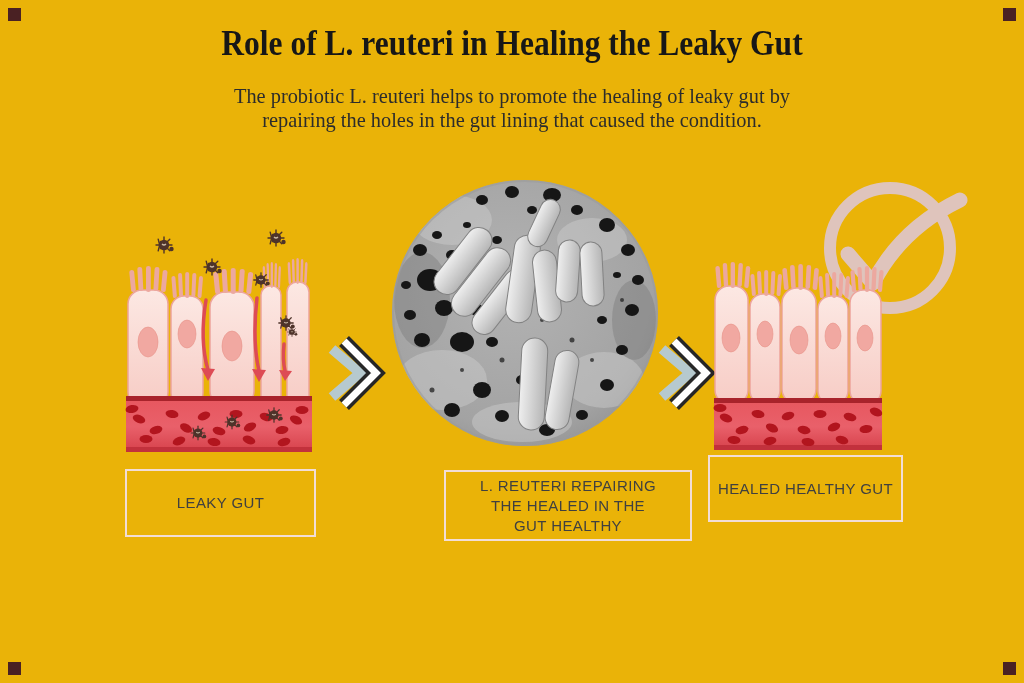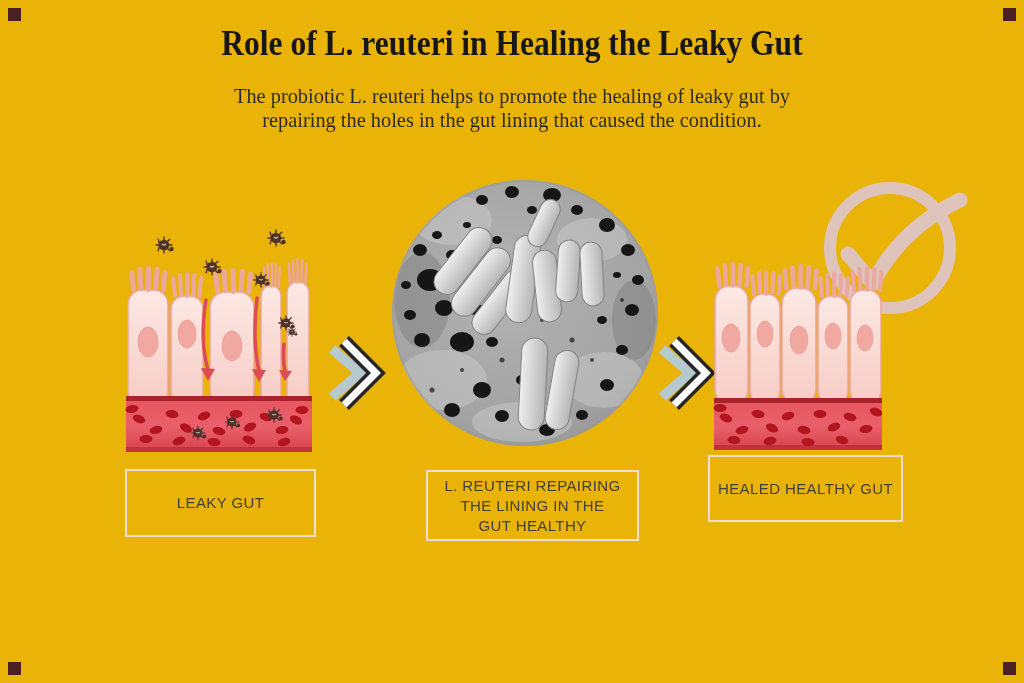--- a/index.html
+++ b/index.html
@@ -18,21 +18,21 @@
   .subtitle span{display:block;}
 
   svg.abs{position:absolute;display:block;}
   .z1{z-index:1}.z2{z-index:2}
 
   .lbl{position:absolute;box-sizing:border-box;border:2px solid #f2ddd6;background:transparent;
        display:flex;flex-direction:column;align-items:center;justify-content:center;
        font:400 15px/20px "Liberation Sans",sans-serif;color:#404040;letter-spacing:.4px;
        text-align:center;}
   .lbl1{left:125px;top:469px;width:191px;height:68px;}
-  .lbl2{left:426px;top:470px;width:213px;height:71px;}
+  .lbl2{left:444px;top:470px;width:248px;height:71px;}
   .lbl3{left:708px;top:455px;width:195px;height:67px;}
 </style>
 </head>
 <body>
 
 <div class="canvas">
 
   <svg width="0" height="0" style="position:absolute" aria-hidden="true">
     <defs>
       <linearGradient id="cellg" x1="0" y1="0" x2="0" y2="1">
@@ -304,20 +304,20 @@
       <ellipse cx="130" cy="218" rx="6.5" ry="4" transform="rotate(18 130 218)"></ellipse>
       <ellipse cx="8" cy="186" rx="6.5" ry="4"></ellipse>
     </g>
   </svg>
 
   <div class="lbl lbl1">
     <span>LEAKY GUT</span>
   </div>
   <div class="lbl lbl2">
     <span>L. REUTERI REPAIRING</span>
-    <span>THE LINING IN THE</span>
+    <span>THE HEALED IN THE</span>
     <span>GUT HEALTHY</span>
   </div>
   <div class="lbl lbl3">
     <span>HEALED HEALTHY GUT</span>
   </div>
 
 </div>
 
 </body></html>

